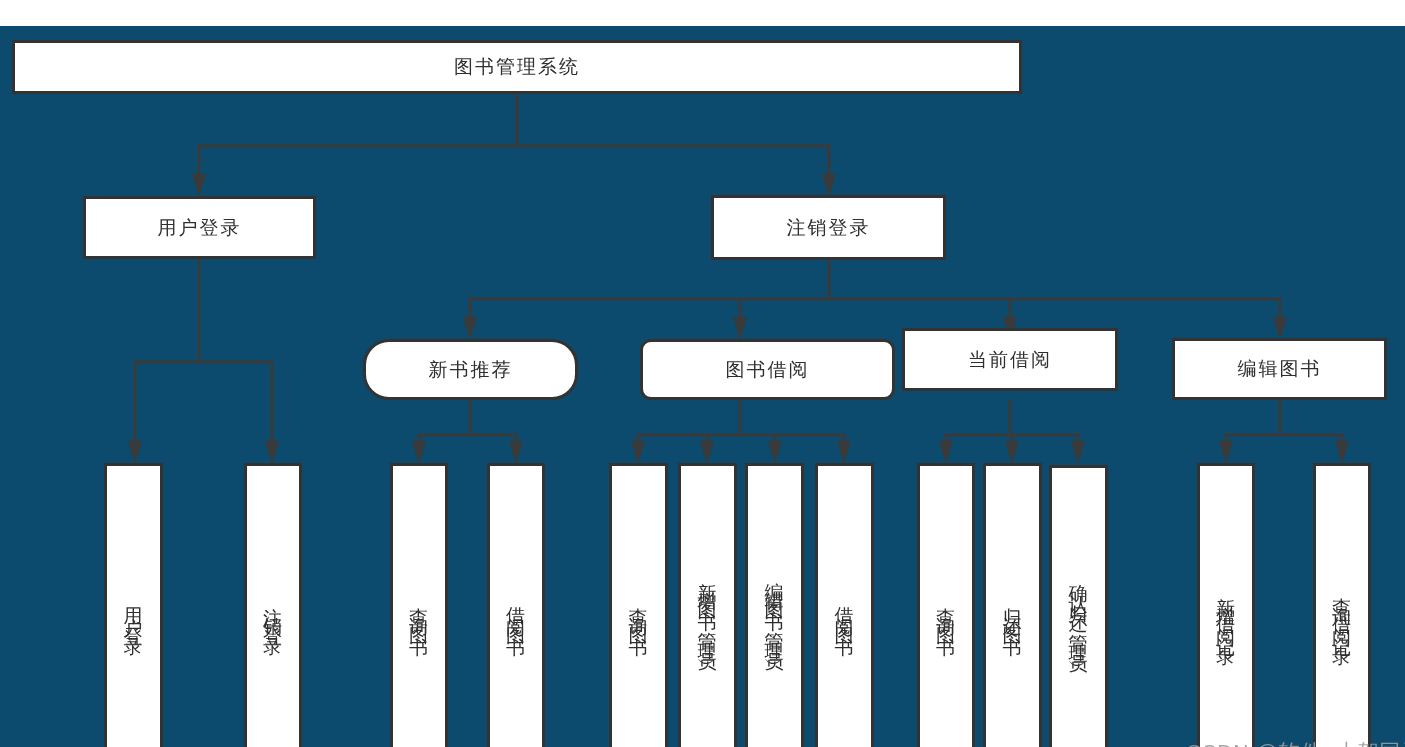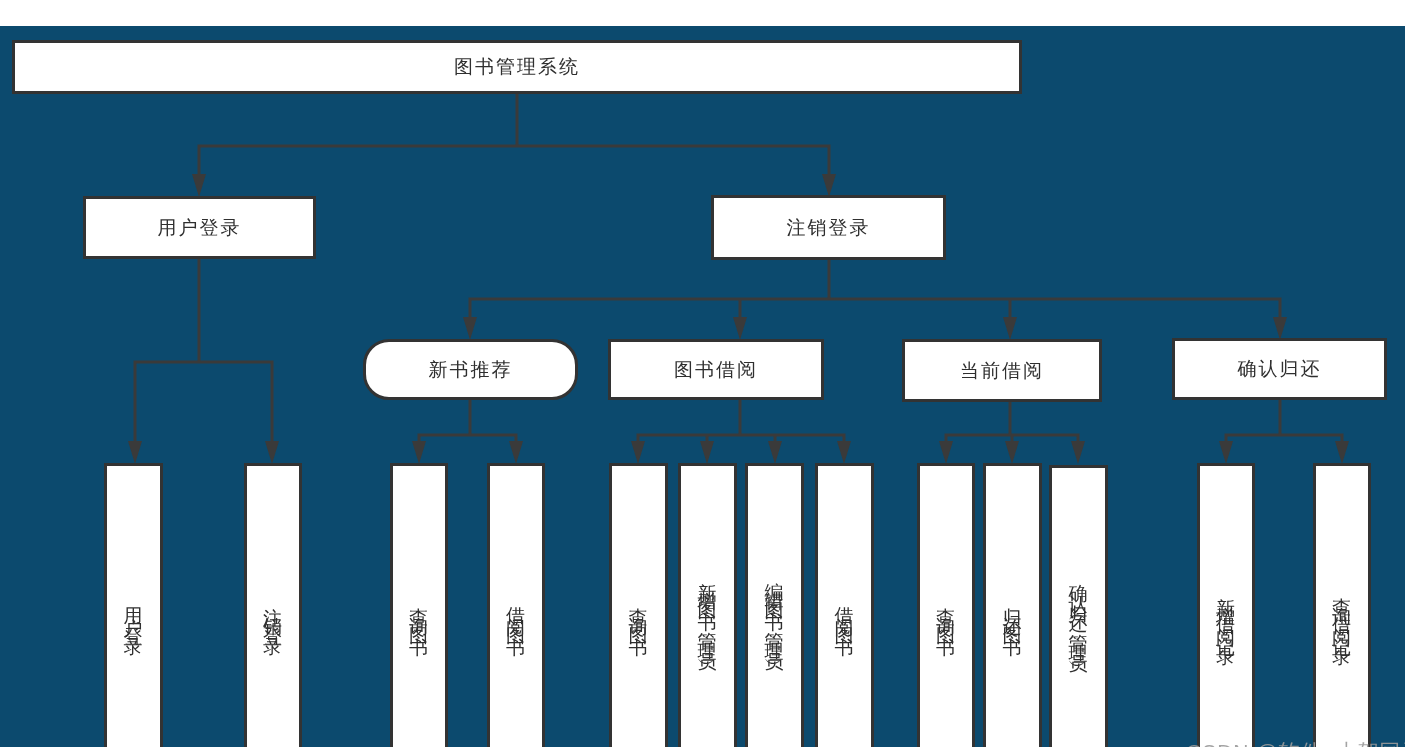--- a/index.html
+++ b/index.html
@@ -106,28 +106,28 @@
   <div class="box" style="left:83px; top:170px; width:233px; height:63px;">
     <span class="hlabel">用户登录</span>
   </div>
   <div class="box" style="left:711px; top:169px; width:235px; height:65px;">
     <span class="hlabel">注销登录</span>
   </div>
 
   <div class="box" style="left:363px; top:313px; width:215px; height:61px;border-radius:26px;">
     <span class="hlabel">新书推荐</span>
   </div>
-  <div class="box" style="left:608px; top:313px; width:216px; height:61px;">
+  <div class="box" style="left:640px; top:313px; width:255px; height:61px;border-radius:11px;">
     <span class="hlabel">图书借阅</span>
   </div>
-  <div class="box" style="left:902px; top:313px; width:200px; height:63px;">
+  <div class="box" style="left:902px; top:302px; width:216px; height:63px;">
     <span class="hlabel">当前借阅</span>
   </div>
   <div class="box" style="left:1172px; top:312px; width:215px; height:62px;">
-    <span class="hlabel">确认归还</span>
+    <span class="hlabel">编辑图书</span>
   </div>
 
   <div class="box" style="left:104px; top:437px; width:59px; height:297px;">
     <span class="vlabel">用户登录</span>
   </div>
   <div class="box" style="left:244px; top:437px; width:58px; height:297px;">
     <span class="vlabel">注销登录</span>
   </div>
 
   <div class="box" style="left:390px; top:437px; width:58px; height:297px;">

